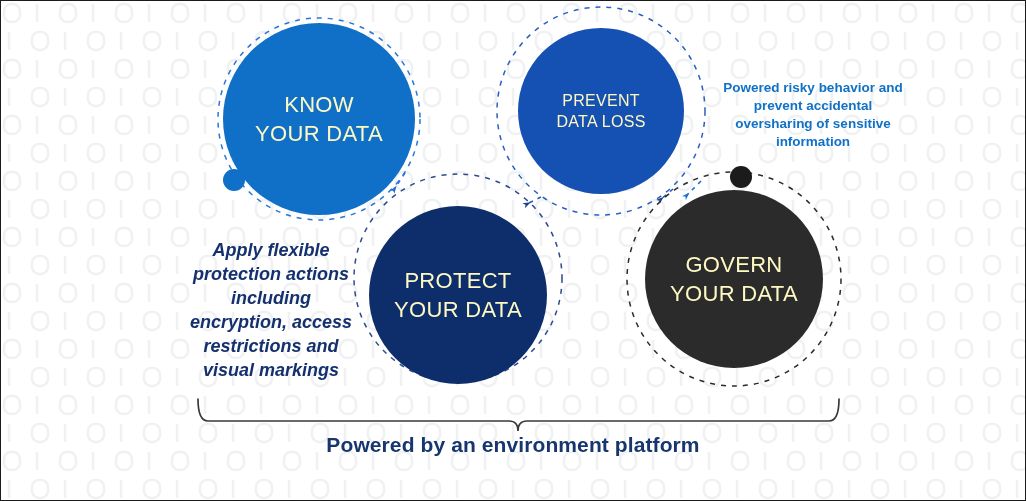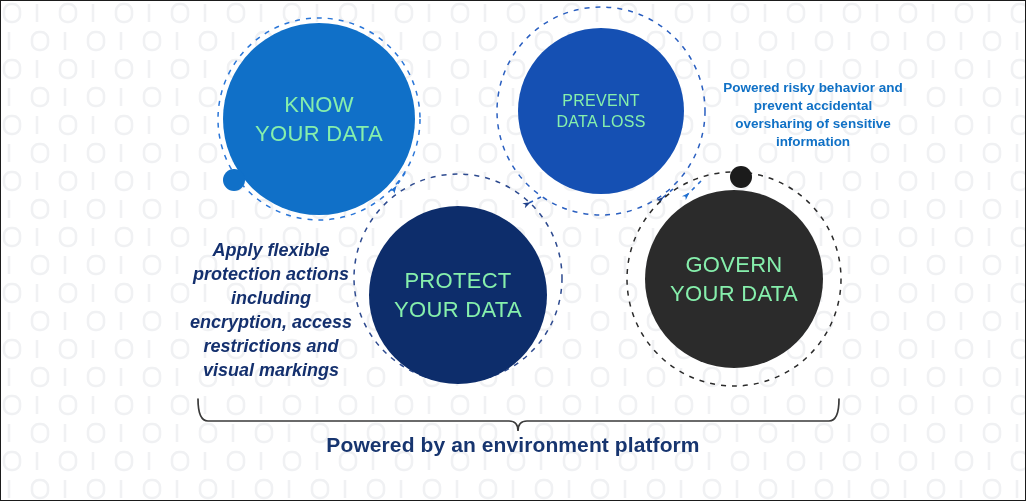--- a/index.html
+++ b/index.html
@@ -33,21 +33,21 @@
     pointer-events: none;
   }
   .node {
     position: absolute;
     z-index: 3;
     border-radius: 50%;
     display: flex;
     align-items: center;
     justify-content: center;
     text-align: center;
-    color: #86efac;
+    color: #fef9c3;
     font-weight: 400;
     letter-spacing: 0.3px;
     line-height: 1.32;
   }
   .node .nlabel {
     display: block;
     white-space: pre-line;
   }
   .dot {
     position: absolute;

